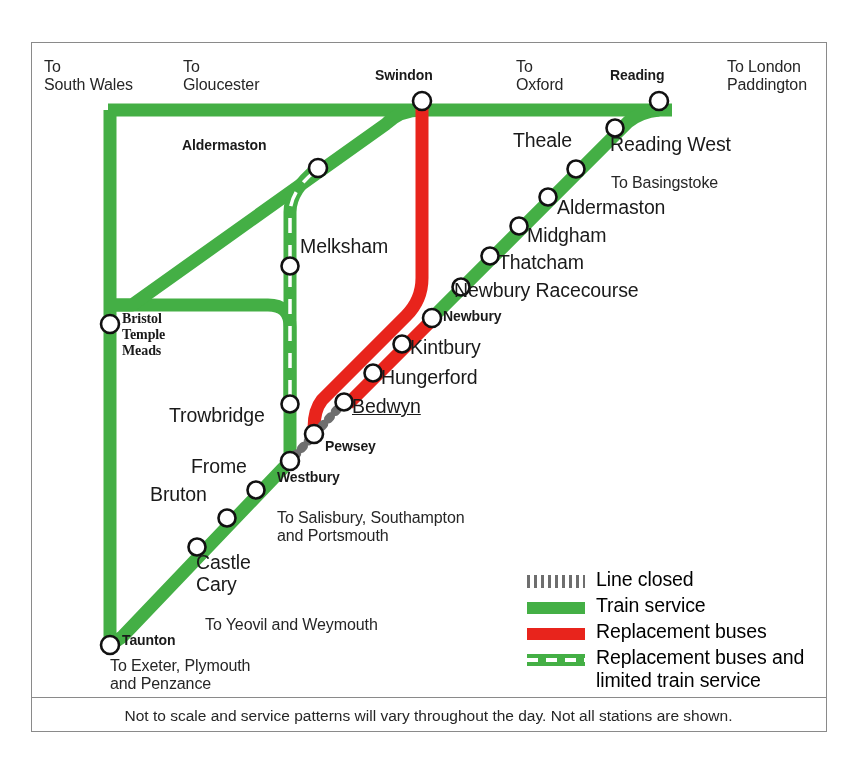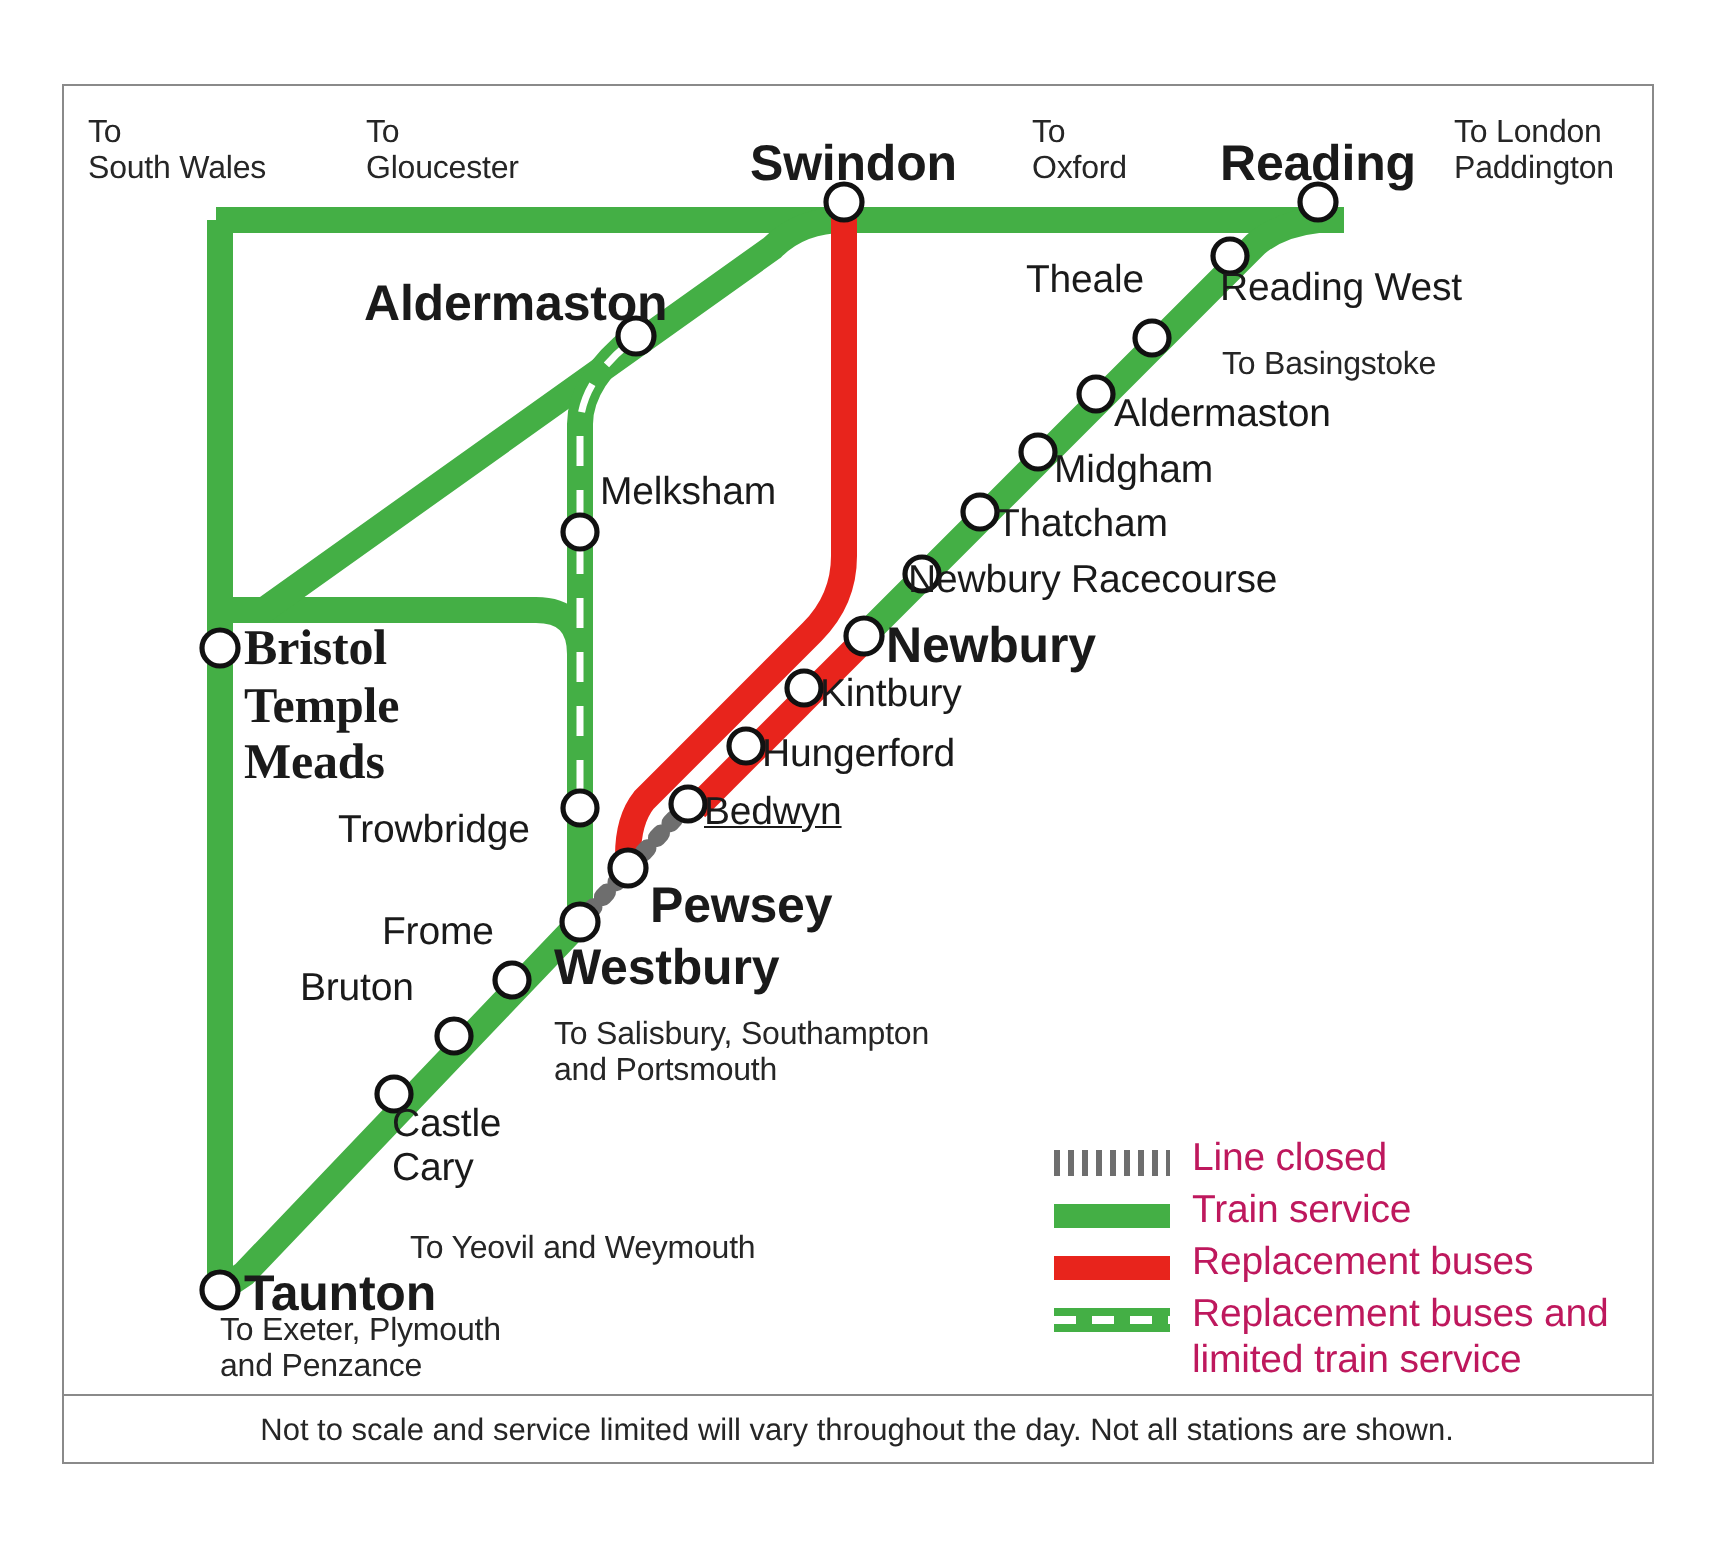--- a/index.html
+++ b/index.html
@@ -40,21 +40,21 @@
   }
   .lbl {
     position: absolute;
     color: #1a1a1a;
     white-space: pre;
     line-height: 1.14;
     letter-spacing: -0.1px;
   }
   .lbl-major {
     font-weight: bold;
-    font-size: 25px;
+    font-size: 14px;
   }
   .lbl-minor {
     font-size: 19.5px;
     font-weight: normal;
   }
   .lbl-onward {
     font-size: 16px;
     font-weight: normal;
     color: #262626;
   }
@@ -72,21 +72,21 @@
   .legend-swatch {
     width: 58px;
     height: 22px;
     flex: 0 0 58px;
     margin-right: 11px;
     position: relative;
     top: 3px;
   }
   .legend-text {
     font-size: 19.5px;
-    color: #be185d;
+    color: #000000;
     line-height: 1.18;
     letter-spacing: -0.1px;
   }
   #footer-note {
     position: absolute;
     left: 0;
     right: 0;
     top: 707px;
     text-align: center;
     font-size: 15.5px;
@@ -262,15 +262,15 @@
       <div class="legend-row">
         <div class="legend-swatch" style="background: rgb(68, 175, 69); height: 12px; top: 8px;">
           <div style="position: absolute; left: 0px; right: 0px; top: 4px; height: 4px; background: repeating-linear-gradient(to right, rgb(255, 255, 255) 0px, rgb(255, 255, 255) 11px, transparent 11px, transparent 19px);"></div>
         </div>
         <div class="legend-text">Replacement buses and
 limited train service</div>
       </div>
     </div>
 
   <div id="footer-divider"></div>
-  <div id="footer-note">Not to scale and service limited will vary throughout the day. Not all stations are shown.</div>
+  <div id="footer-note">Not to scale and service patterns will vary throughout the day. Not all stations are shown.</div>
 
 </div>
 
 </body></html>

